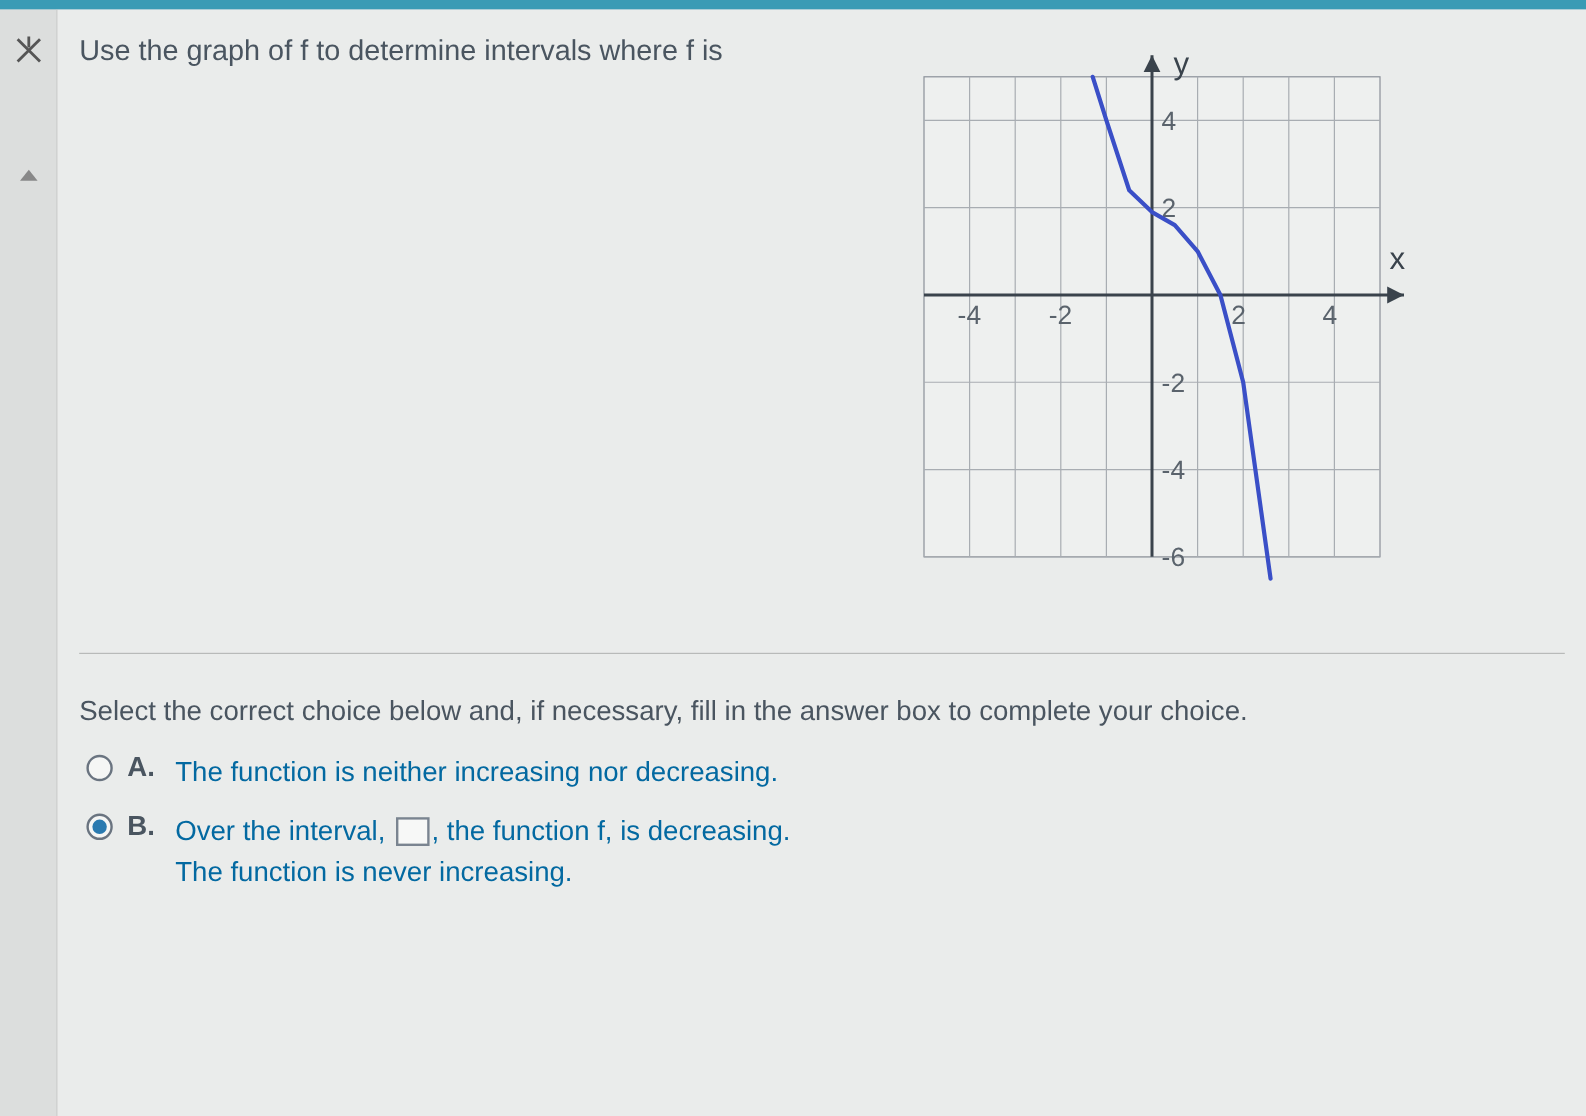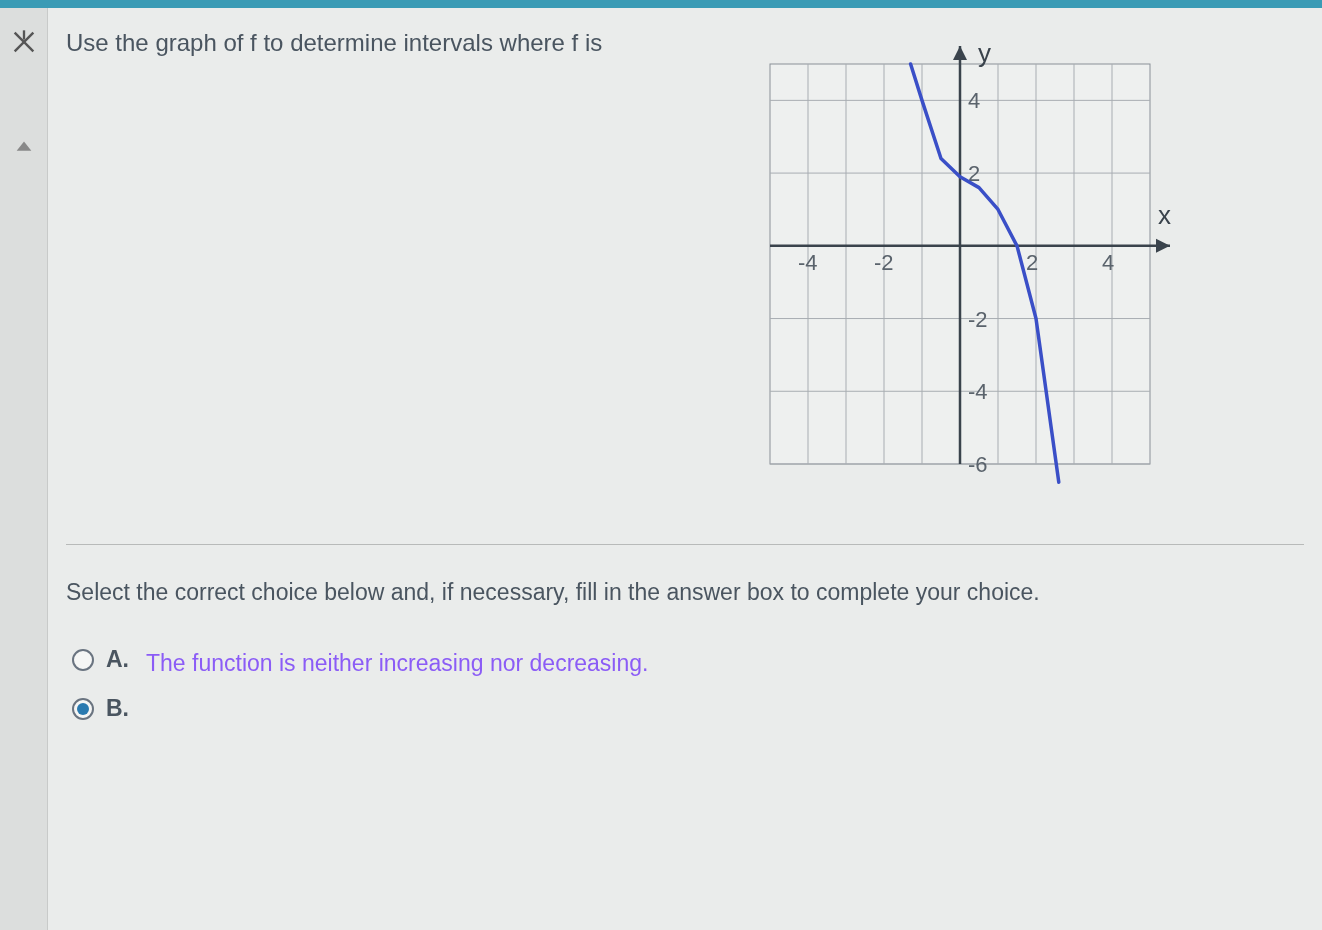--- a/index.html
+++ b/index.html
@@ -72,21 +72,21 @@
     height: 480px;
   }
   .divider {
     border: none;
     border-top: 1px solid #b8bab9;
     margin: 40px 0 34px 0;
   }
   .instruction {
     font-size: 23px;
     color: #4a5560;
-    margin-bottom: 40px;
+    margin-bottom: 20px;
   }
   .choice-row {
     display: flex;
     align-items: flex-start;
     gap: 12px;
     margin-bottom: 14px;
     padding-left: 6px;
   }
   .radio {
     width: 22px;
@@ -108,21 +108,21 @@
   }
   .choice-label {
     font-size: 23px;
     font-weight: bold;
     color: #4a5560;
     flex-shrink: 0;
     width: 28px;
   }
   .choice-text {
     font-size: 23px;
-    color: #8b5cf6;
+    color: #0369a1;
     line-height: 1.5;
   }
   .fill-box {
     display: inline-block;
     width: 28px;
     height: 24px;
     border: 2px solid #7a8490;
     background: #f7f8f7;
     vertical-align: middle;
     margin: 0 2px;
@@ -201,16 +201,20 @@
 
     <div class="choice-row">
       <div class="radio"></div>
       <div class="choice-label">A.</div>
       <div class="choice-text">The function is neither increasing nor decreasing.</div>
     </div>
 
     <div class="choice-row">
       <div class="radio selected"></div>
       <div class="choice-label">B.</div>
+      <div class="choice-text">
+        <span>Over the interval, </span><span class="fill-box"></span><span>, the function f, is decreasing.</span><br>
+        <span>The function is never increasing.</span>
+      </div>
     </div>
 
   </div>
 </div>
 
 </body></html>

